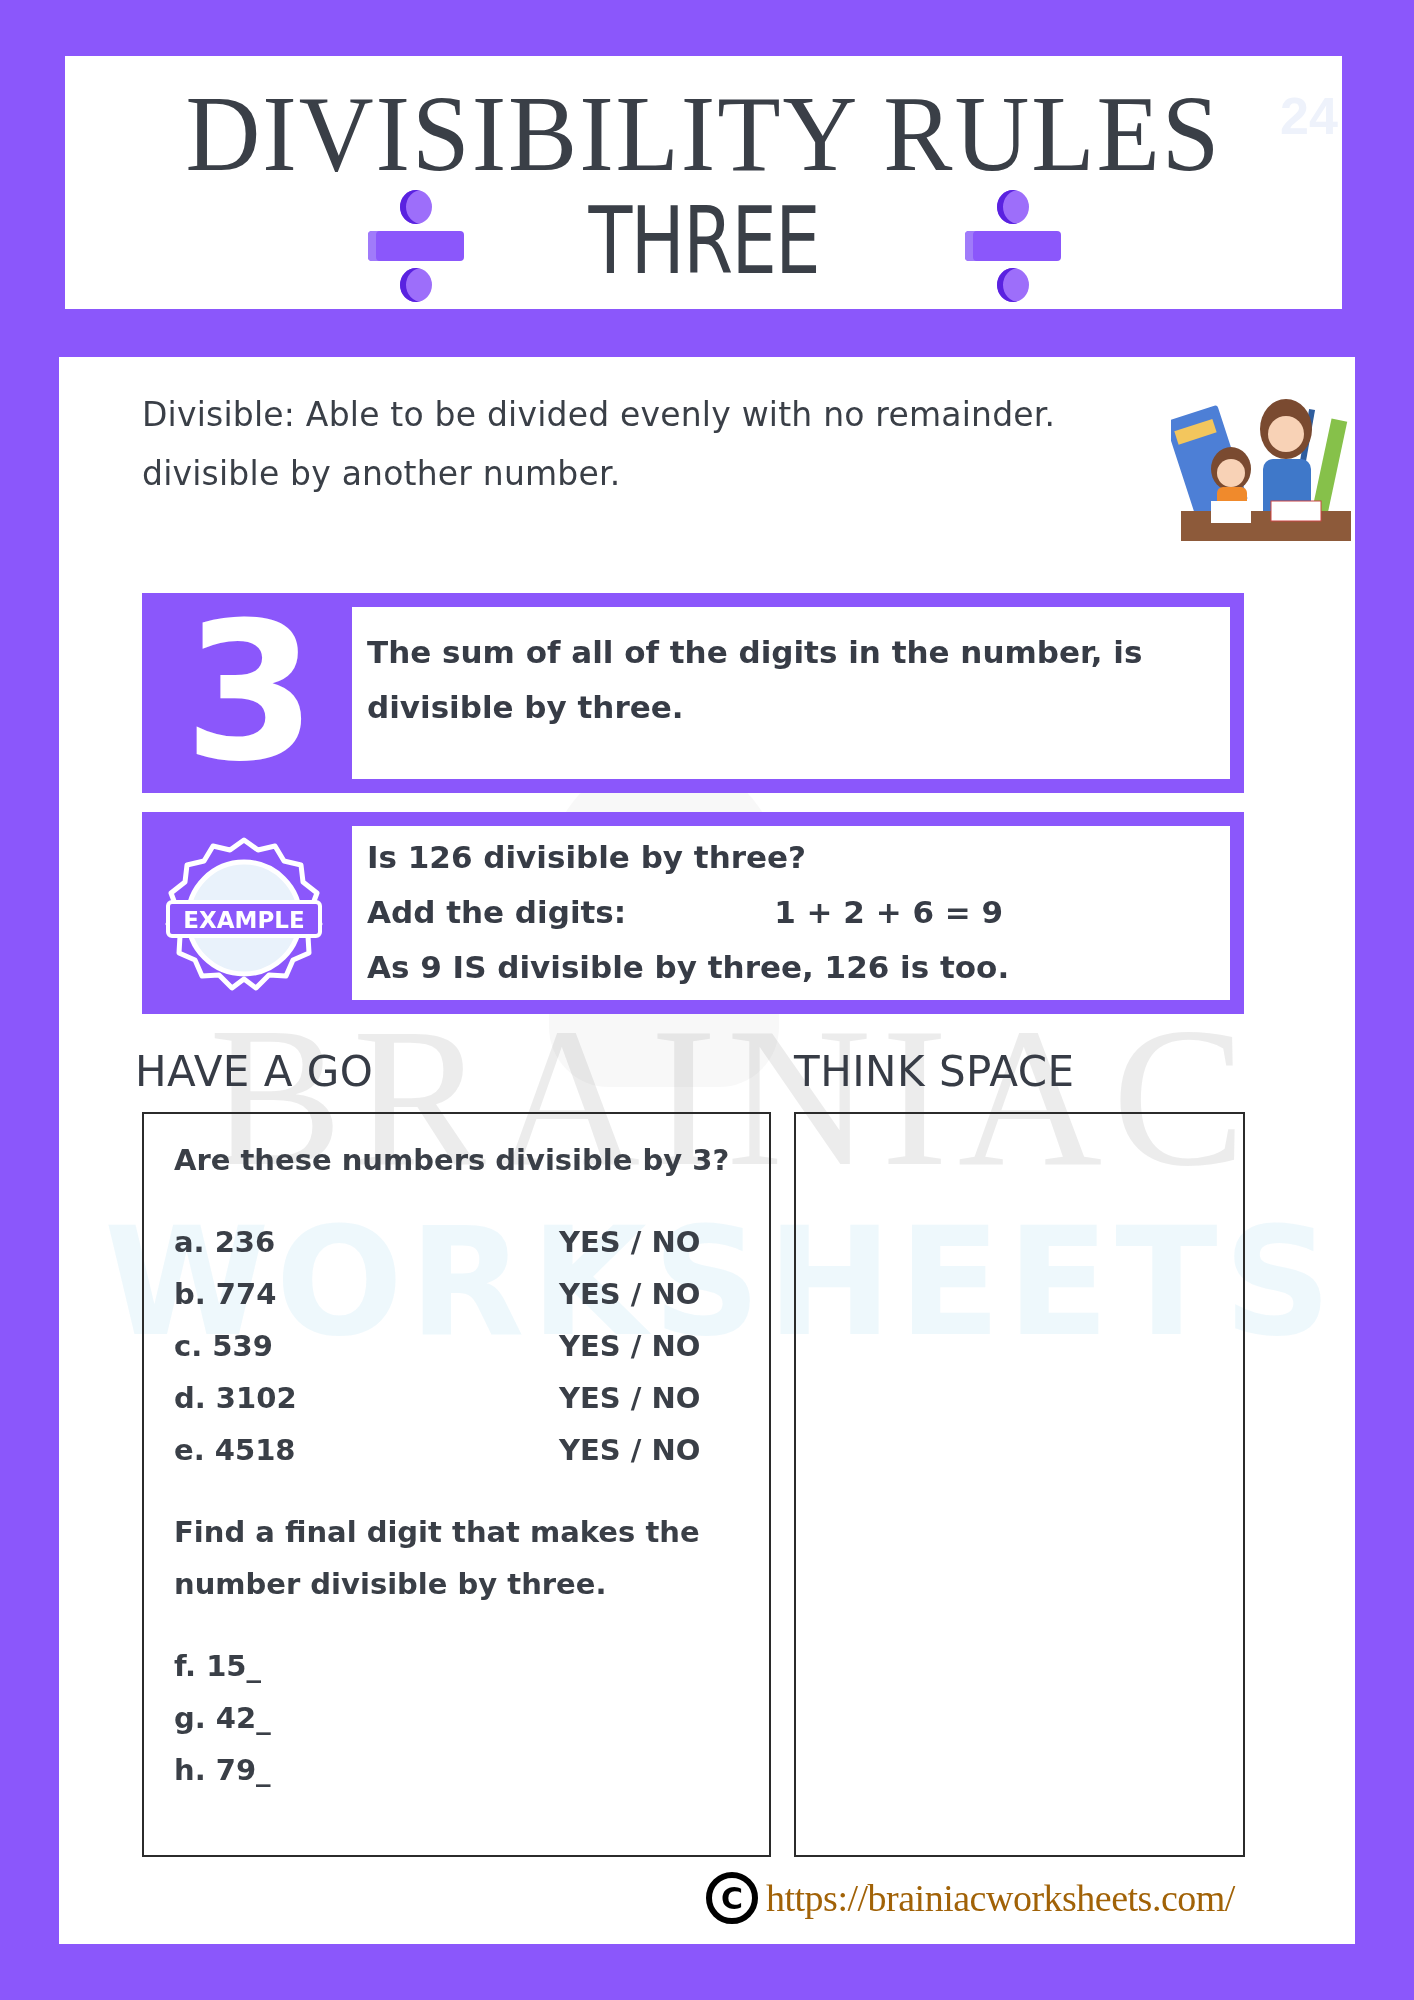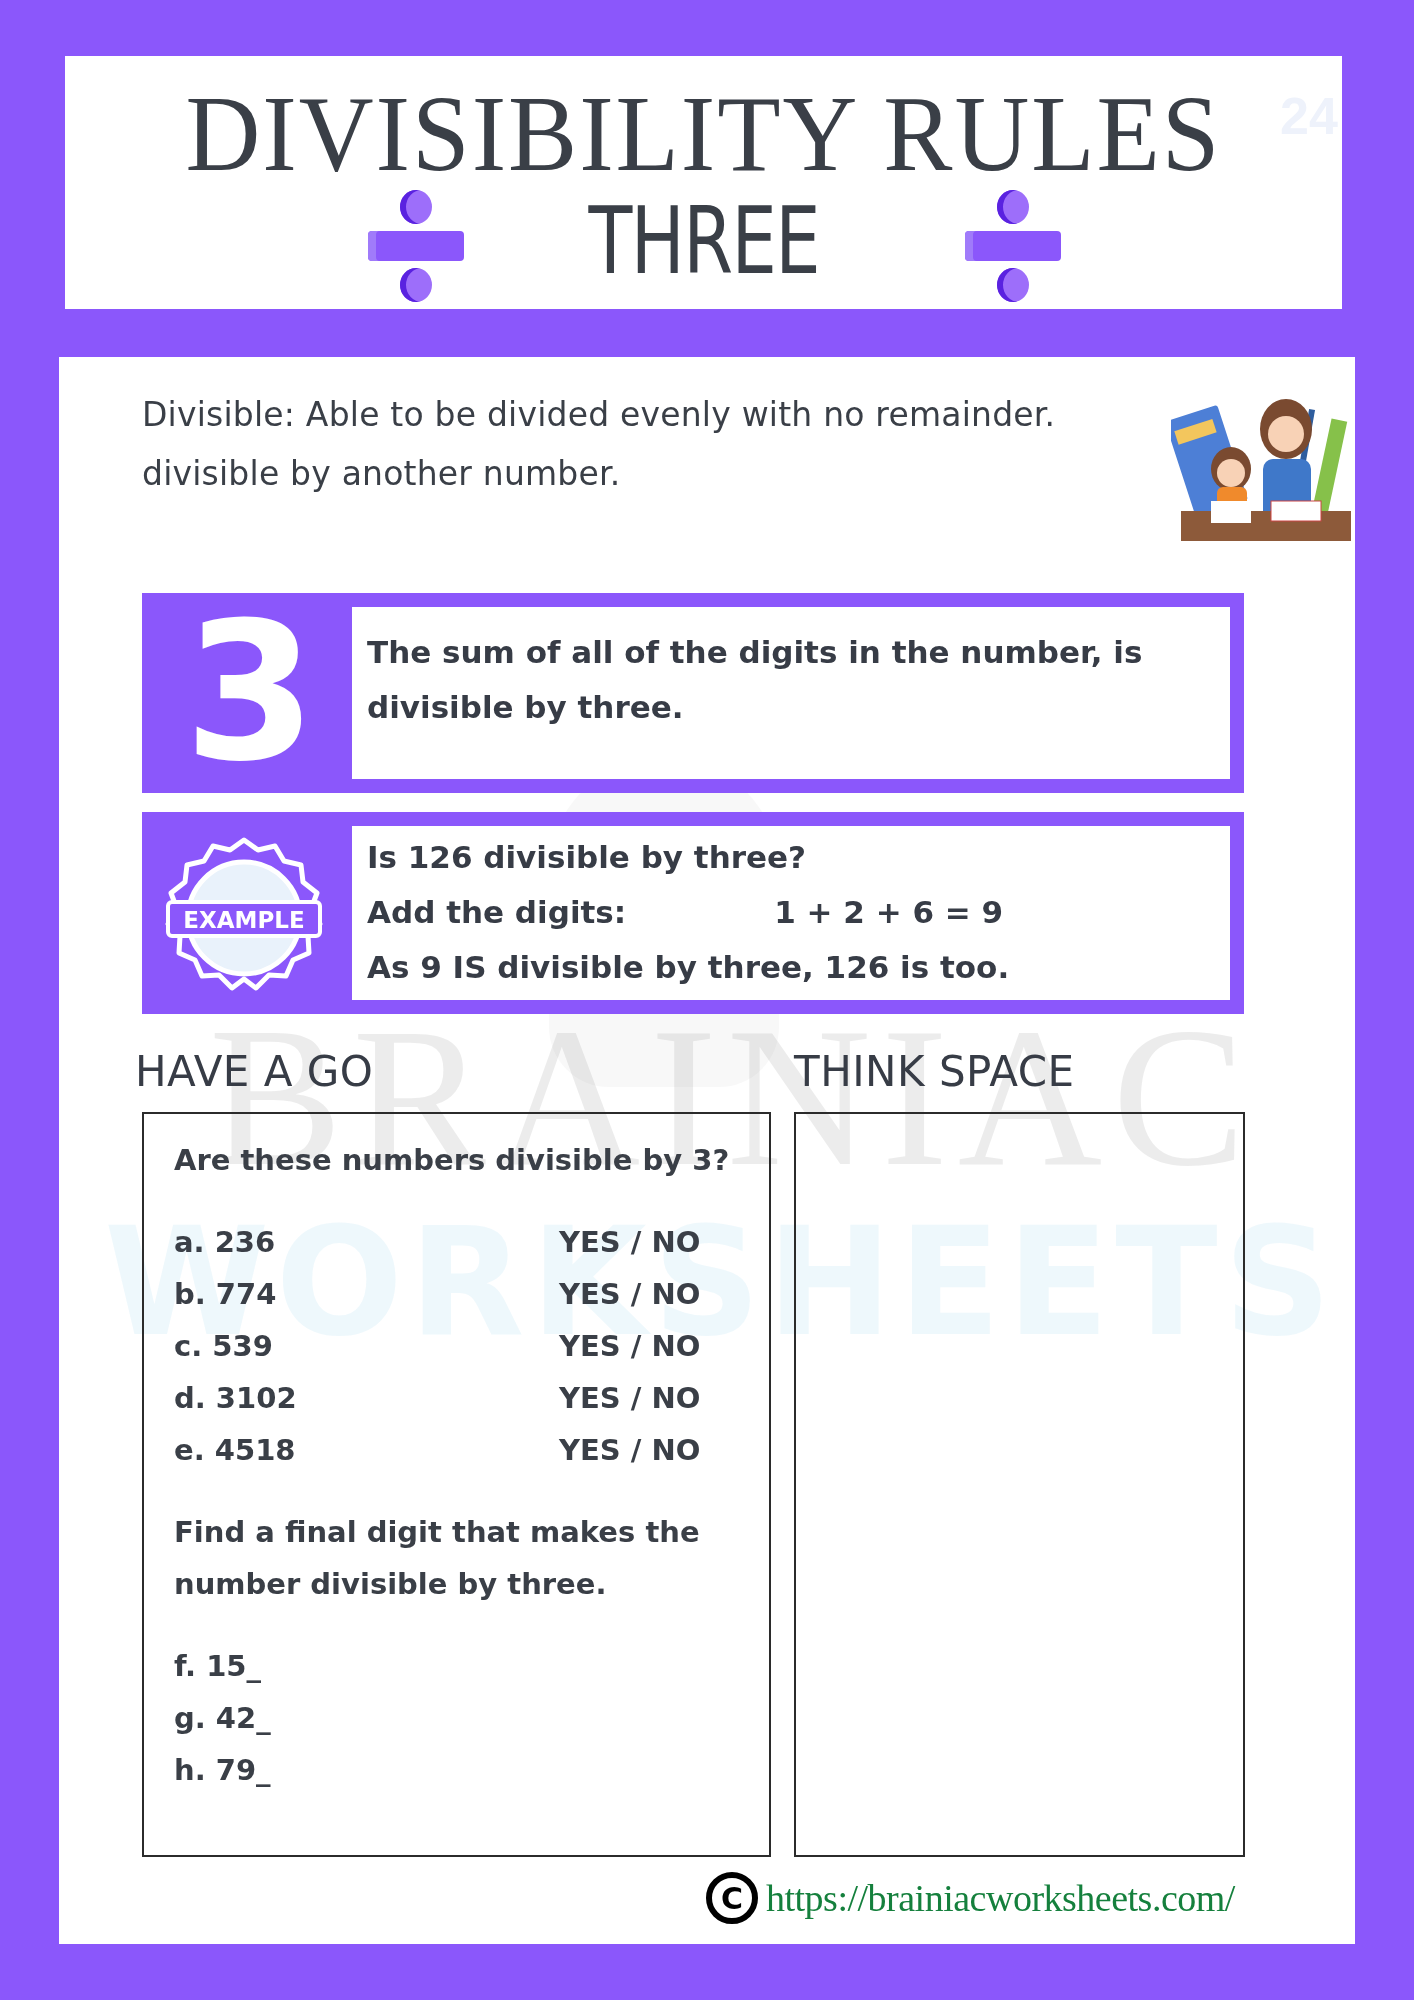--- a/index.html
+++ b/index.html
@@ -56,21 +56,21 @@
   .q { line-height: 52px; }
   .row { display: flex; height: 52px; line-height: 52px; }
   .row .lbl { width: 385px; }
   .gap1 { height: 30px; }
   .gap2 { height: 30px; }
 
   .footer { position: absolute; left: 647px; top: 1515px; display: flex; align-items: center; }
   .copyright { width: 52px; height: 52px; border-radius: 50%; border: 6px solid #000; display: flex;
     align-items: center; justify-content: center; font-family: "DejaVu Sans", sans-serif; font-weight: bold; font-size: 30px;
     color: #000; margin-right: 8px; }
-  .url { font-family: "Liberation Serif", serif; font-size: 38px; color: #15803d; letter-spacing: -0.5px; }
+  .url { font-family: "Liberation Serif", serif; font-size: 38px; color: #a16207; letter-spacing: -0.5px; }
 
   .wm-brainiac { position: absolute; left: 150px; top: 640px; font-family: "Liberation Serif", serif;
     font-size: 200px; color: rgba(120,120,120,0.14); letter-spacing: 10px; pointer-events: none; line-height: 1; }
   .wm-worksheets { position: absolute; left: 45px; top: 850px; font-family: "DejaVu Sans", sans-serif; font-weight: bold;
     font-size: 150px; color: rgba(120,200,235,0.13); letter-spacing: 6px; pointer-events: none; line-height: 1; }
   .wm-bulb { position: absolute; left: 490px; top: 400px; width: 230px; height: 330px; border-radius: 115px 115px 60px 60px;
     background: rgba(200,200,200,0.12); pointer-events: none; }
 </style>
 </head>
 <body>

